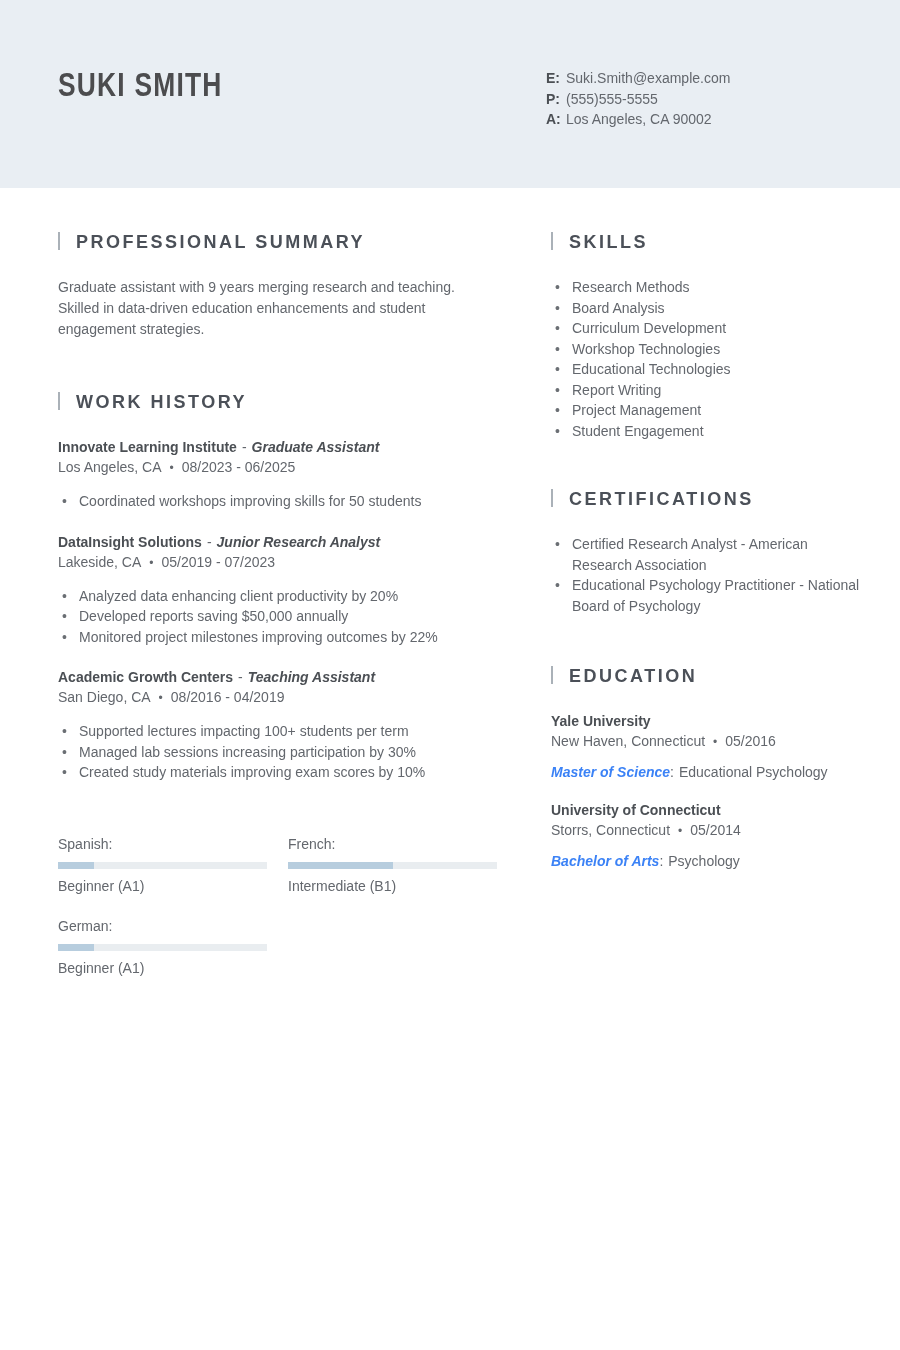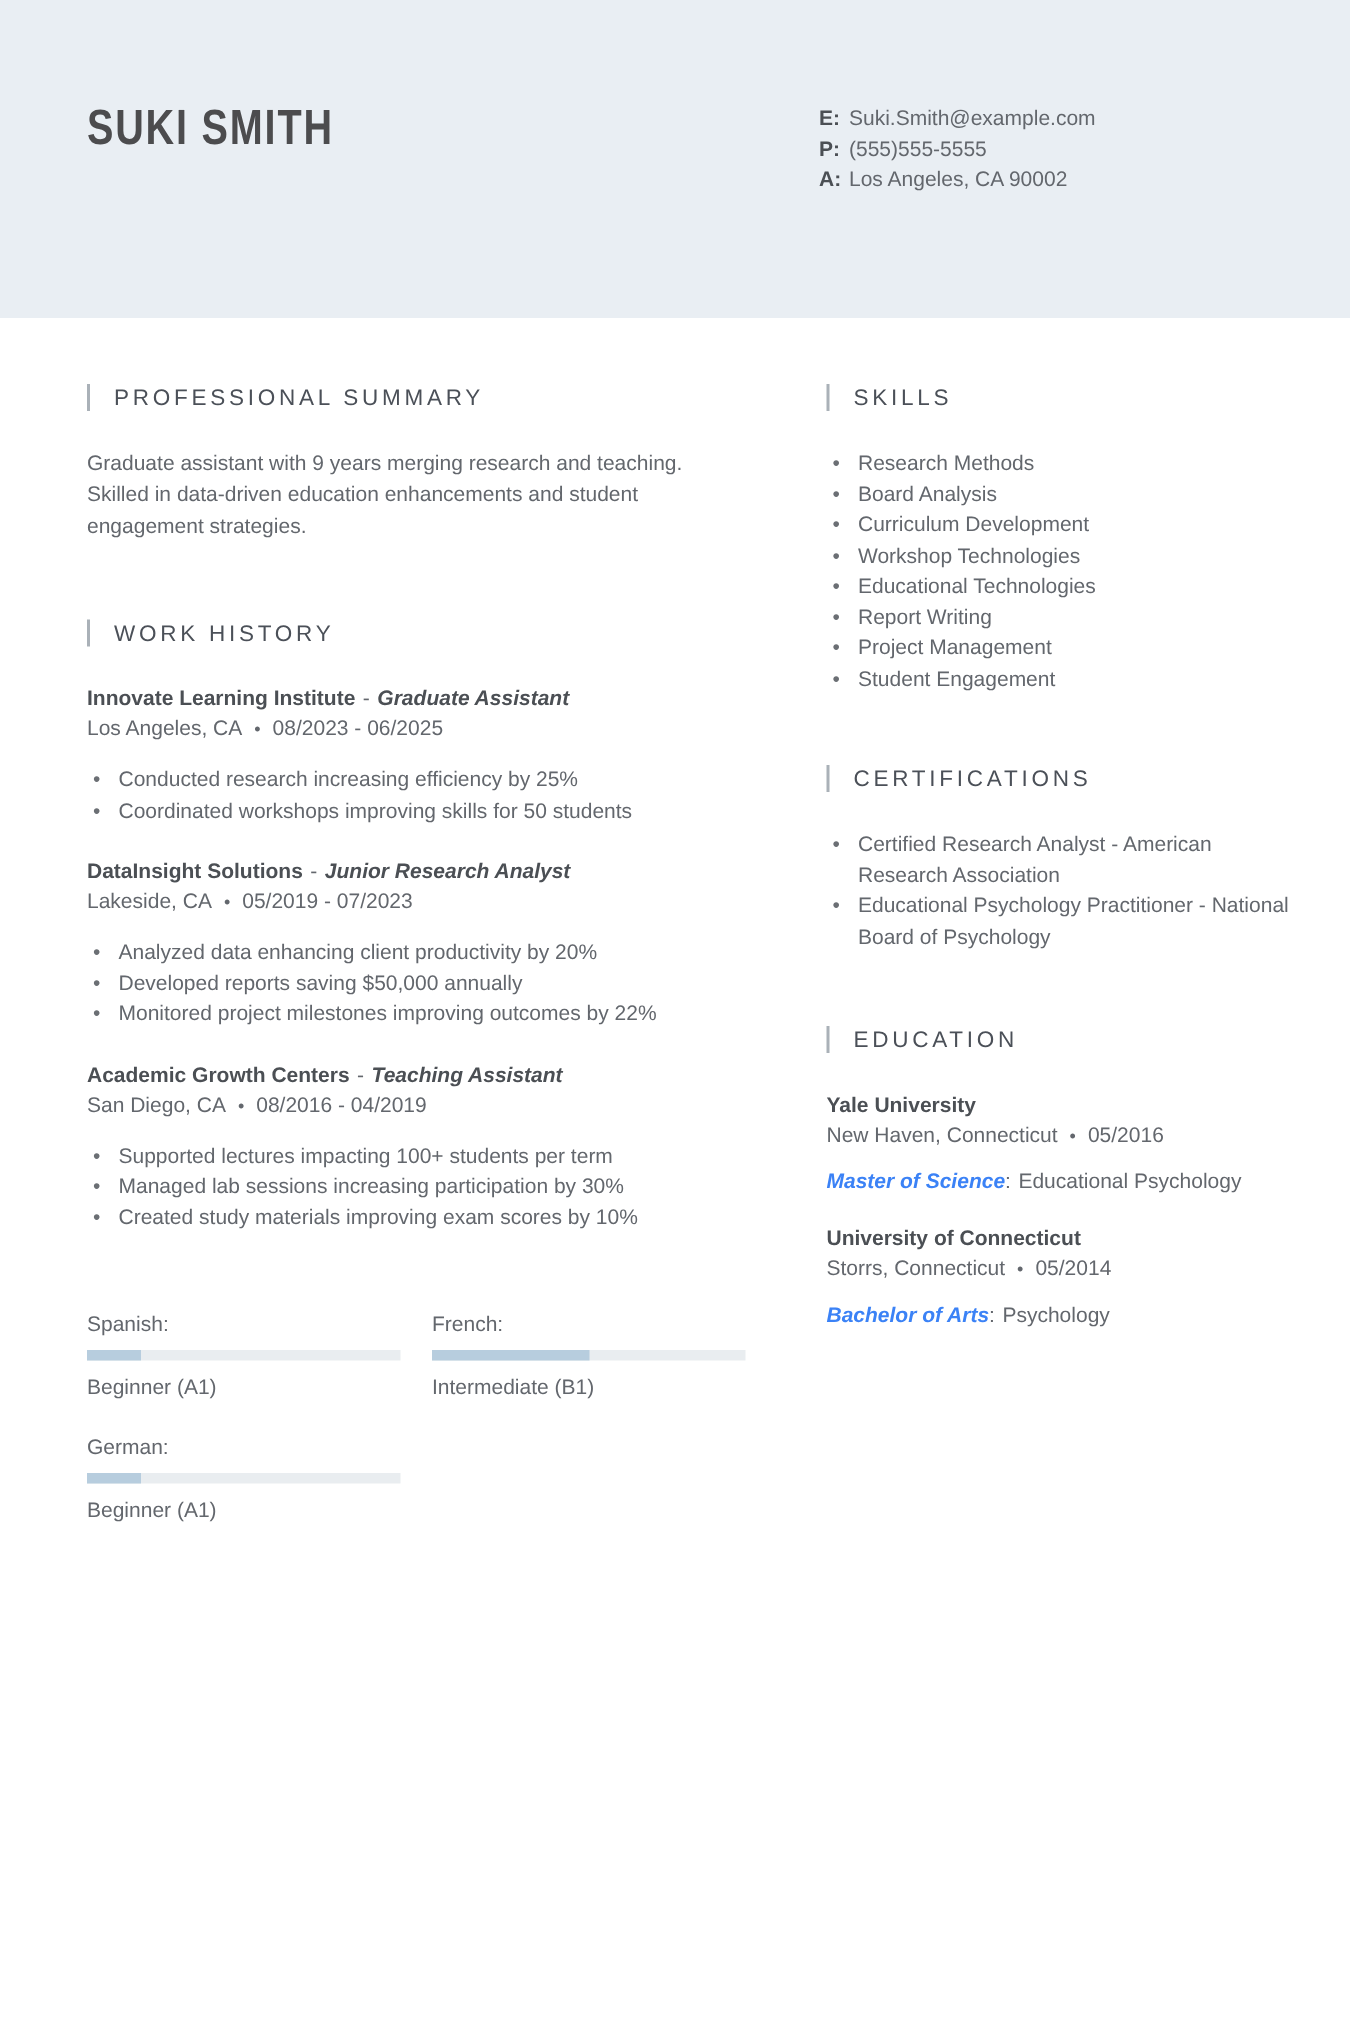--- a/index.html
+++ b/index.html
@@ -7,21 +7,21 @@
   body {
     width: 900px; height: 1350px;
     font-family: "Liberation Sans", sans-serif;
     color: #63676d;
     position: relative;
     overflow: hidden;
   }
 
   
   .header {
-    height: 212px;
+    height: 188px;
     background: #e9eef3;
     position: relative;
   }
   .name {
     position: absolute;
     left: 58px; top: 66px;
     font-size: 33px;
     font-weight: 700;
     letter-spacing: 1.5px;
     color: #4c4c4e;
@@ -48,23 +48,23 @@
   .main {
     display: grid;
     grid-template-columns: 437px 311px;
     column-gap: 56px;
     padding: 44px 0 0 58px;
   }
 
   
   .sec-heading {
     display: flex;
-    align-items: flex-end;
-    font-size: 15px;
-    font-weight: 400;
+    align-items: flex-start;
+    font-size: 18px;
+    font-weight: 700;
     letter-spacing: 2.5px;
     color: #4b5058;
     margin-bottom: 24px;
   }
   .pipe {
     display: inline-block;
     width: 2px; height: 18px;
     background: #aab1b8;
     margin-right: 16px;
   }
@@ -197,21 +197,20 @@
       </h2>
 
       <div class="job">
         <div class="job-title-line">
           <span>Innovate Learning Institute</span><span class="job-sep">-</span><span class="job-role">Graduate Assistant</span>
         </div>
         <div class="meta-line">
           <span>Los Angeles, CA</span><span class="dot">•</span><span>08/2023 - 06/2025</span>
         </div>
         <ul class="bullets">
-          <li>Conducted research increasing efficiency by 25%</li>
           <li>Coordinated workshops improving skills for 50 students</li>
         </ul>
       </div>
 
       <div class="job">
         <div class="job-title-line">
           <span>DataInsight Solutions</span><span class="job-sep">-</span><span class="job-role">Junior Research Analyst</span>
         </div>
         <div class="meta-line">
           <span>Lakeside, CA</span><span class="dot">•</span><span>05/2019 - 07/2023</span>

